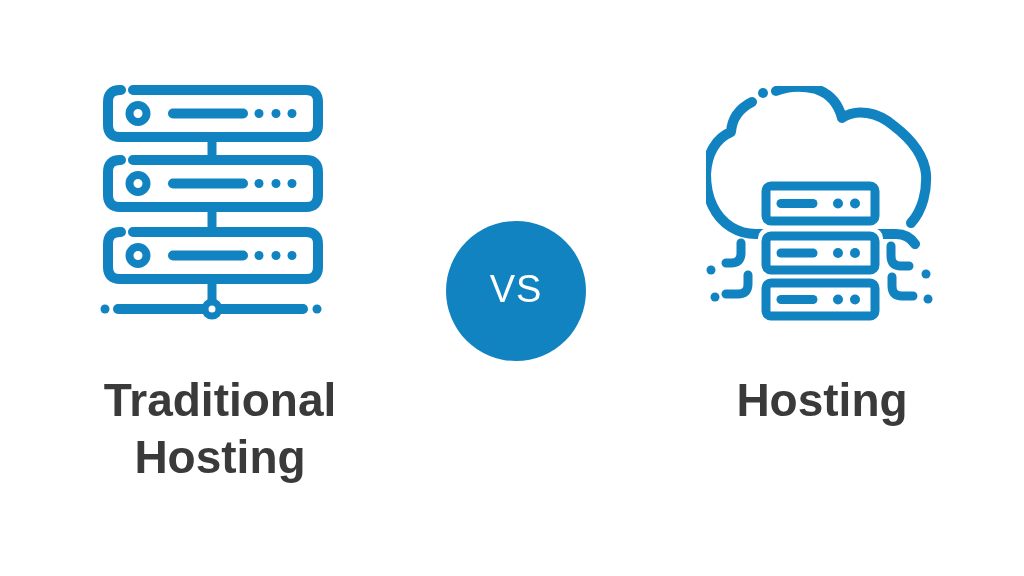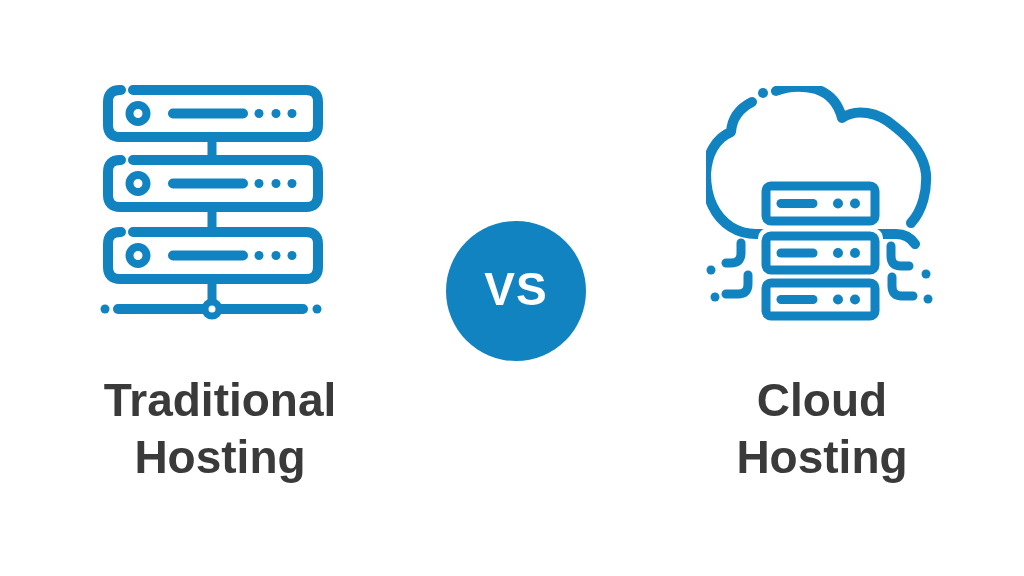--- a/index.html
+++ b/index.html
@@ -30,22 +30,22 @@
   .vs-badge {
     position: absolute;
     left: 446px; top: 221px;
     width: 140px; height: 140px;
     border-radius: 50%;
     background: var(--accent);
     display: flex; align-items: center; justify-content: center;
   }
   .vs-badge span {
     color: var(--vs-text);
-    font-size: 46px;
-    font-weight: 700;
+    font-size: 38px;
+    font-weight: 400;
     letter-spacing: 1px;
     transform: translateY(-2px);
   }
   .caption {
     position: absolute;
     top: 372px;
     text-align: center;
     color: var(--text);
     font-size: 46px;
     font-weight: 700;
@@ -150,15 +150,14 @@
     <circle class="dotfill" cx="222" cy="213" r="4.5"></circle>
   </g>
 </svg>
 
 <div id="left-caption" class="caption">
   <div>Traditional</div>
   <div>Hosting</div>
 </div>
 
 <div id="right-caption" class="caption">
-  <div>Cloud</div>
   <div>Hosting</div>
 </div>
 
 </body></html>

